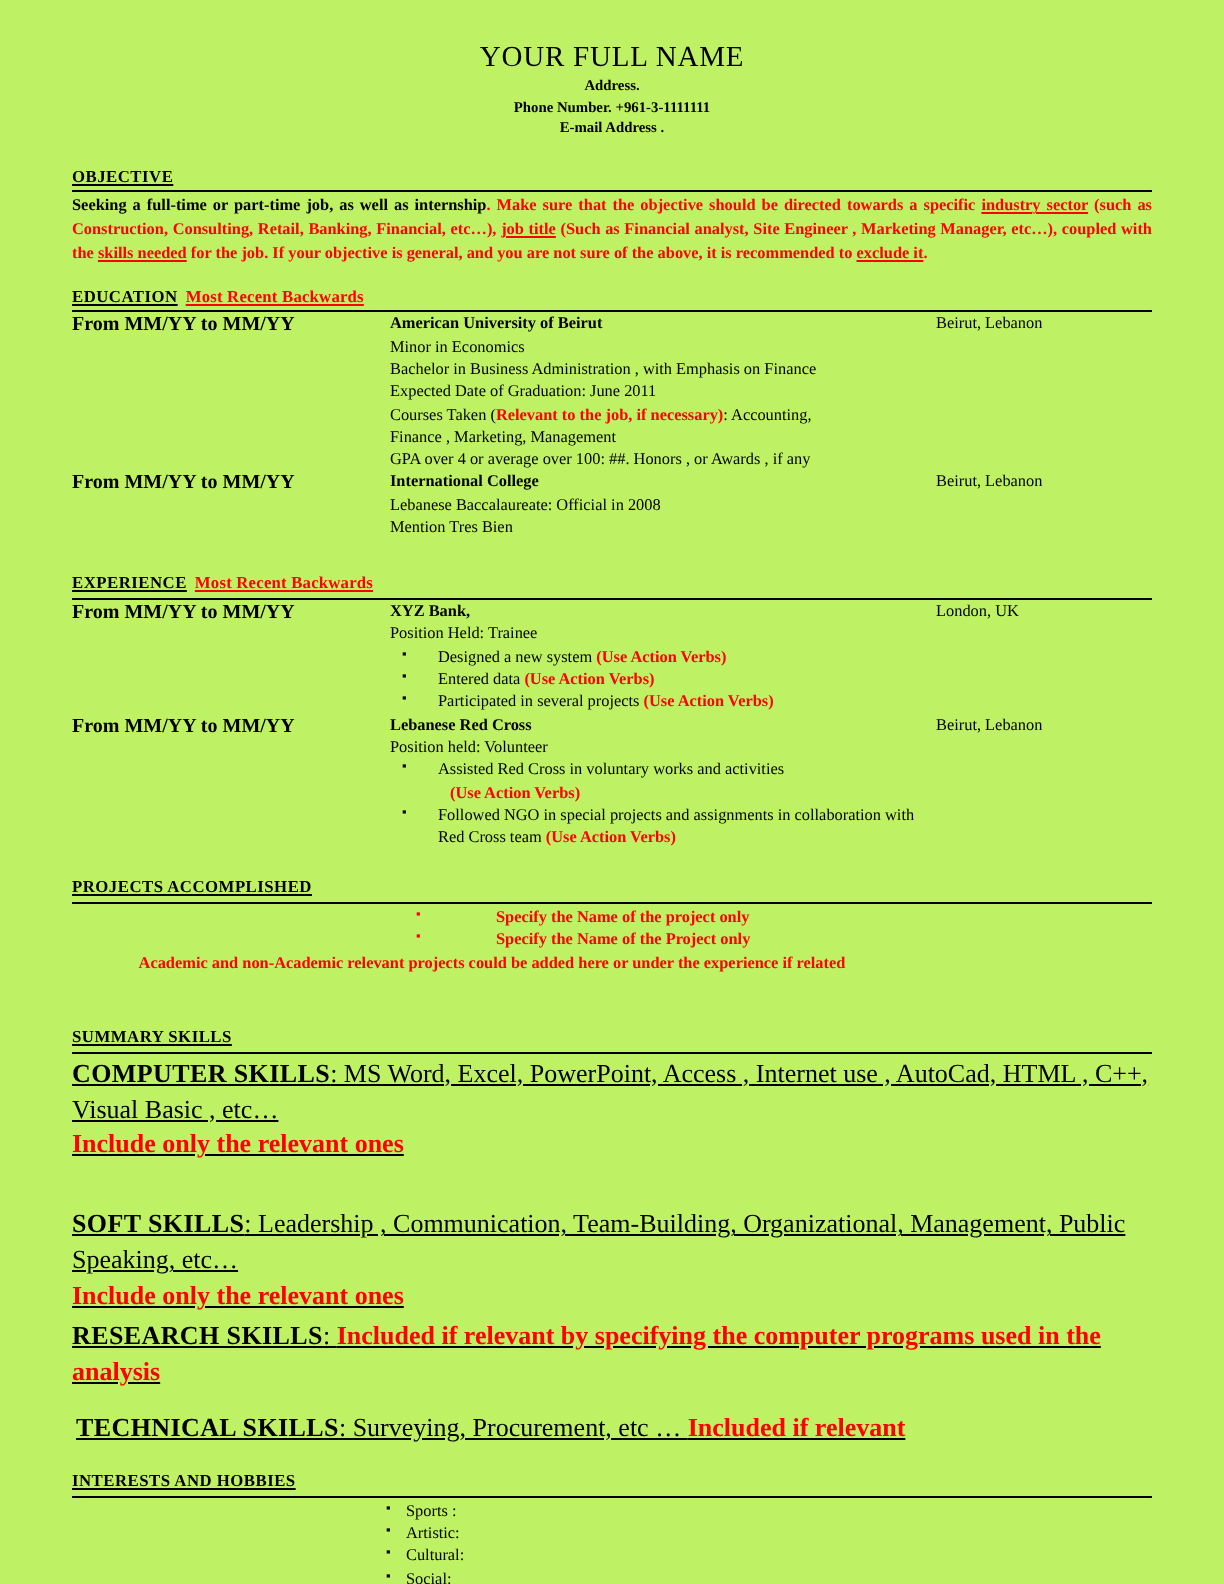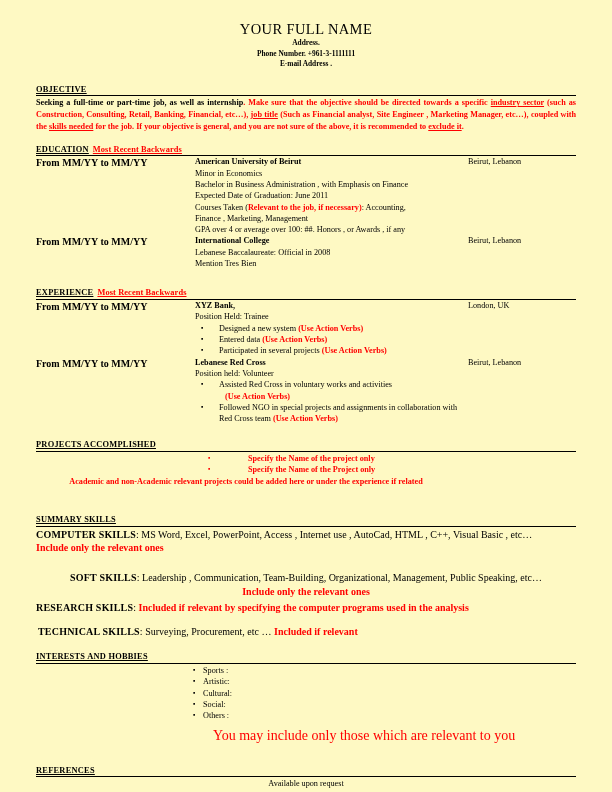--- a/index.html
+++ b/index.html
@@ -8,21 +8,21 @@
     background: #ffffff;
   }
   body {
     font-family: "Liberation Serif", "DejaVu Serif", serif;
     color: #000000;
   }
   #page {
     position: relative;
     width: 612px;
     height: 792px;
-    background: #fef9c3;
+    background: #bef264;
     overflow: hidden;
     box-sizing: border-box;
   }
   .inner {
     position: absolute;
     left: 36px;
     top: 0;
     width: 540px;
   }
 
@@ -115,21 +115,21 @@
     font-size: 8.2px; font-weight: bold; color: #ff0000;
     text-align: center; margin-left: -120px; margin-top: 0px;
     line-height: 1.38;
   }
   .hobbies-wrap { margin-left: 155px; margin-top: 1px; }
   .hobbies-note {
     font-size: 14px; font-weight: normal; color: #ff0000;
     margin-left: 22px; line-height: 1.38; margin-top: 4px;
   }
 
-  .skill-block { margin-top: 7px; font-size: 10px; line-height: 1.38; }
+  .skill-block { margin-top: 7px; font-size: 13px; line-height: 1.38; text-decoration: underline; }
   .skill-label { font-weight: bold; letter-spacing: 0.2px; }
   .skill-note { color: #ff0000; font-weight: bold; }
 
   .refs-line {
     text-align: center; font-size: 8.2px; margin-top: 2px;
   }
   .spacer-sm { height: 7px; }
   .spacer-md { height: 12px; }
 </style>
 </head>
@@ -231,21 +231,21 @@
   <div class="section" style="margin-top:14px;">
     <span class="section-title">SUMMARY SKILLS</span>
   </div>
 
   <div class="skill-block" style="margin-top:1px;">
     <span class="skill-label">COMPUTER SKILLS</span><span>: MS Word, Excel, PowerPoint, Access , Internet use , AutoCad, HTML , C++, Visual Basic , etc…</span>
     <div class="skill-note">Include only the relevant ones</div>
   </div>
 
 
-  <div class="skill-block" style="margin-top:16px;text-align:center;">
+  <div class="skill-block" style="margin-top:22px;">
     <span class="skill-label">SOFT SKILLS</span><span>: Leadership , Communication, Team-Building, Organizational, Management, Public Speaking, etc…</span>
     <div class="skill-note">Include only the relevant ones</div>
   </div>
 
   <div class="skill-block" style="margin-top:2px;">
     <span class="skill-label">RESEARCH SKILLS</span><span>: </span><span class="skill-note">Included if relevant by specifying the computer programs used in the analysis</span>
   </div>
 
   <div class="skill-block" style="margin-top:10px; margin-left:2px;">
     <span class="skill-label">TECHNICAL SKILLS</span><span>: Surveying, Procurement, etc … </span><span class="skill-note">Included if relevant</span>

